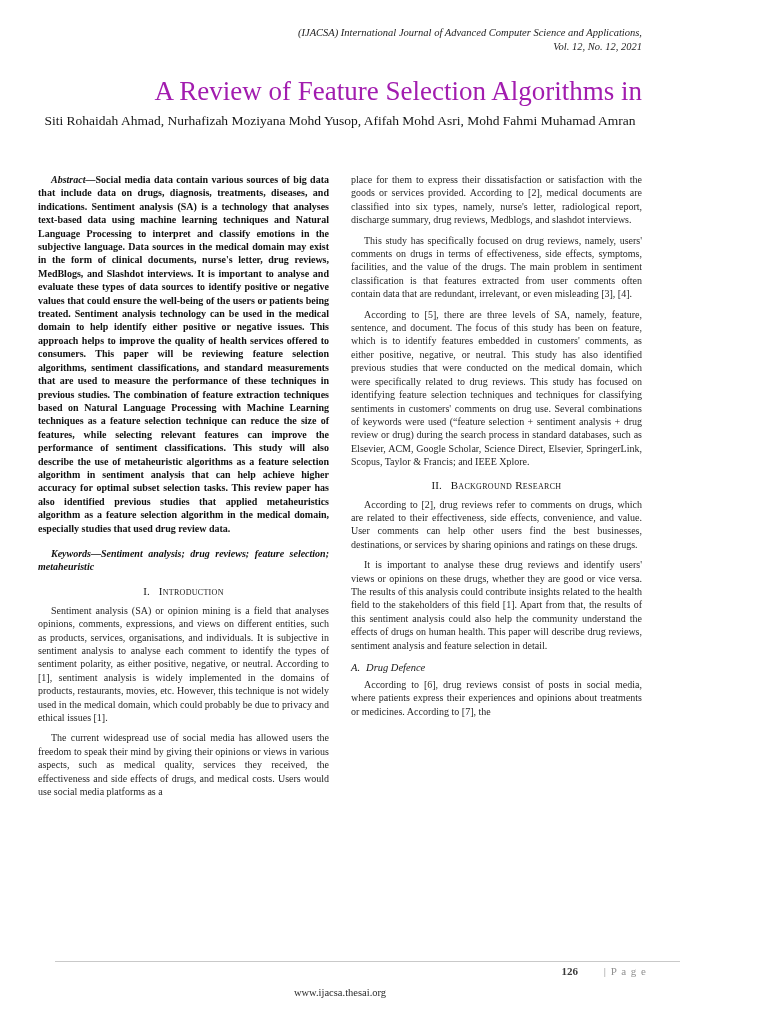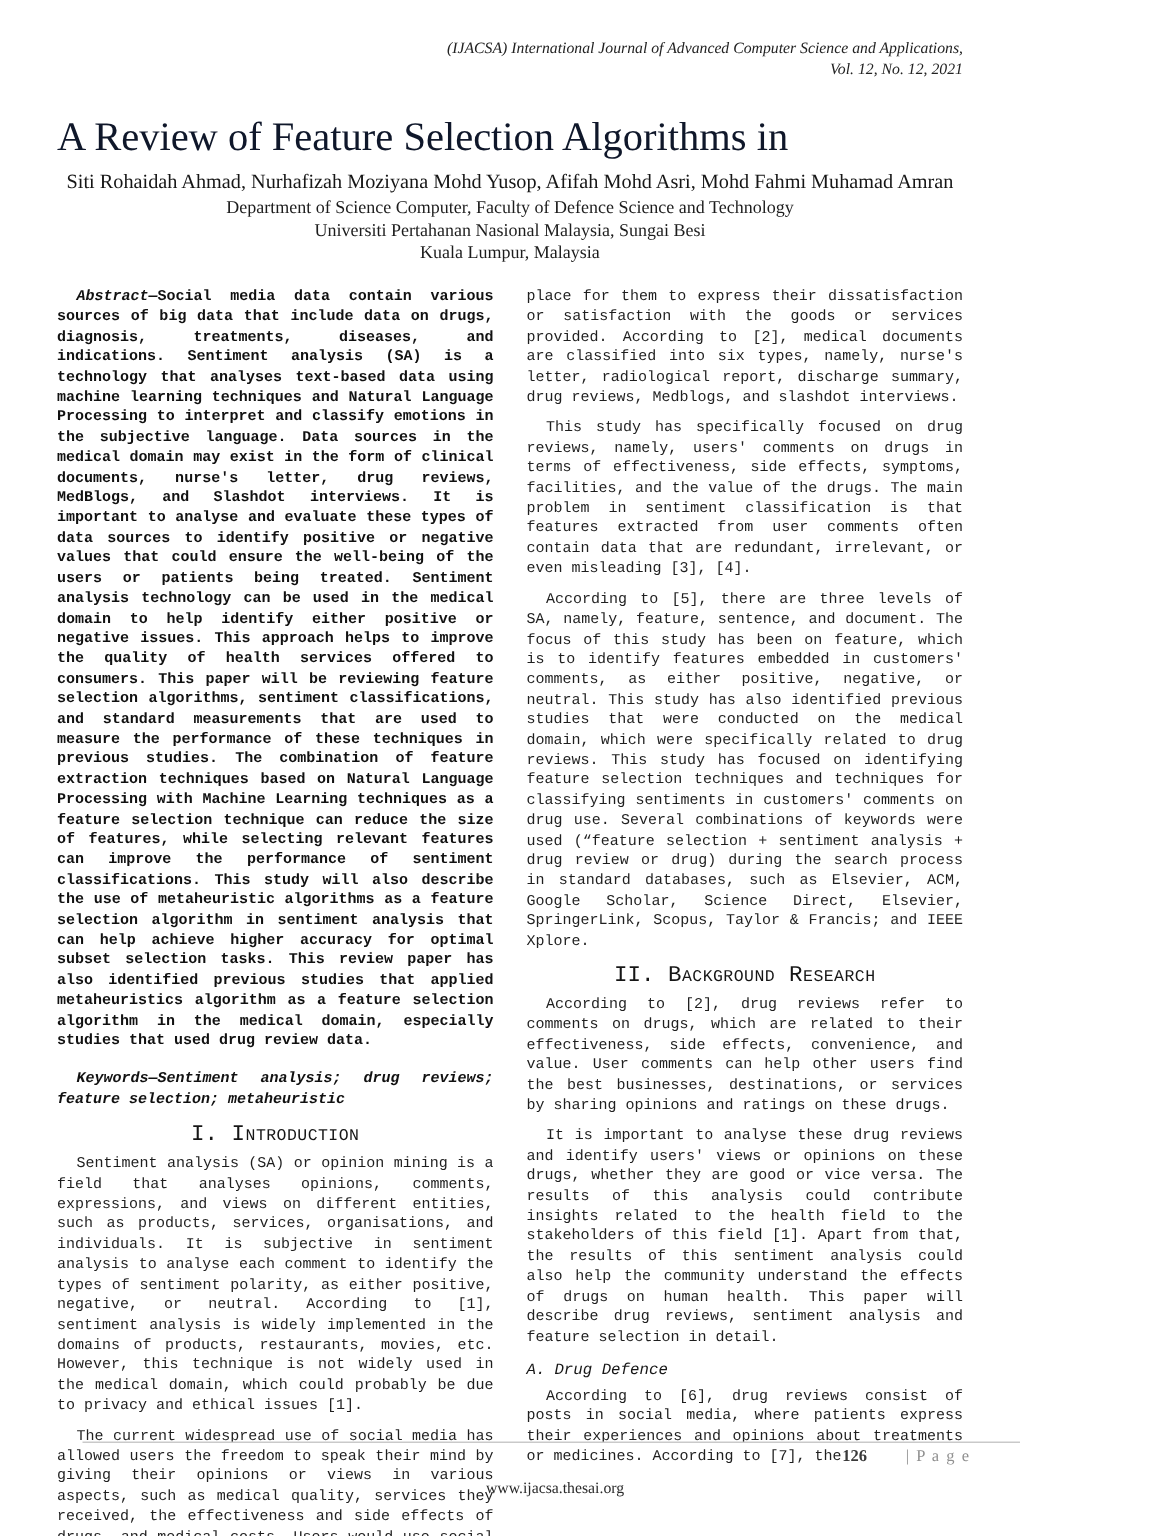--- a/index.html
+++ b/index.html
@@ -23,46 +23,45 @@
     text-align: right;
     font-style: italic;
     font-size: 10.5px;
     line-height: 13.5px;
     color: #222222;
   }
   
   .title {
     margin: 22px 0 0 0;
     font-weight: normal;
-    text-align: left;
+    text-align: right;
     font-size: 27px;
     line-height: 33px;
-    color: #0f172a;
+    color: #a21caf;
   }
   .title .tline { display: block; }
   .authors {
     margin-top: 4px;
     text-align: center;
     font-size: 13.5px;
     line-height: 17px;
     color: #161616;
   }
   .affil {
     margin-top: 2px;
     text-align: center;
     font-size: 12px;
     line-height: 15px;
     color: #1c1c1c;
   }
   
   .columns {
     display: flex;
     gap: 22px;
-    margin-top: 16px;
-    font-family: Liberation Mono, monospace;
+    margin-top: 44px;
   }
   .col {
     flex: 1 1 0;
     min-width: 0;
   }
   .para {
     margin: 0 0 7px 0;
     font-size: 10px;
     line-height: 13.4px;
     text-align: justify;
@@ -87,21 +86,21 @@
     text-align: justify;
     text-indent: 13px;
     font-weight: bold;
     font-style: italic;
     color: #111111;
   }
   .sec {
     margin: 9px 0 6px 0;
     text-align: center;
     font-weight: normal;
-    font-size: 15px;
+    font-size: 11px;
     line-height: 14px;
     color: #161616;
   }
   .sec-num { margin-right: 9px; }
   .sec-title { font-variant: small-caps; letter-spacing: 0.3px; }
   .subsec {
     margin: 9px 0 4px 0;
     font-weight: normal;
     font-style: italic;
     font-size: 10.5px;
@@ -128,43 +127,37 @@
   .pn-num { color: #3a3a3a; font-weight: bold; text-align: right; }
   .pn-word { color: #909090; letter-spacing: 1px; margin-left: 23px; }
   .footer-url {
     position: absolute;
     left: 0;
     top: 987px;
     width: 100%;
     text-align: center;
     font-size: 10.5px;
     color: #2a2a2a;
-    margin-left: 30px;
   }
 </style>
 </head>
 <body>
 
 <div class="page">
 
   <header class="journal-header">
     <div>(IJACSA) International Journal of Advanced Computer Science and Applications,</div>
     <div>Vol. 12, No. 12, 2021</div>
   </header>
 
   <h1 class="title">
     <span class="tline">A Review of Feature Selection Algorithms in</span>
   </h1>
 
   <div class="authors">Siti Rohaidah Ahmad, Nurhafizah Moziyana Mohd Yusop, Afifah Mohd Asri, Mohd Fahmi Muhamad Amran</div>
-  <div class="affil">
-    <div>Department of Science Computer, Faculty of Defence Science and Technology</div>
-    <div>Universiti Pertahanan Nasional Malaysia, Sungai Besi</div>
-    <div>Kuala Lumpur, Malaysia</div>
-  </div>
 
   <div class="columns">
 
     <div class="col">
       <p class="abstract"><span class="ab-label">Abstract—</span><span>Social media data contain various sources of big data that include data on drugs, diagnosis, treatments, diseases, and indications. Sentiment analysis (SA) is a technology that analyses text-based data using machine learning techniques and Natural Language Processing to interpret and classify emotions in the subjective language. Data sources in the medical domain may exist in the form of clinical documents, nurse's letter, drug reviews, MedBlogs, and Slashdot interviews. It is important to analyse and evaluate these types of data sources to identify positive or negative values that could ensure the well-being of the users or patients being treated. Sentiment analysis technology can be used in the medical domain to help identify either positive or negative issues. This approach helps to improve the quality of health services offered to consumers. This paper will be reviewing feature selection algorithms, sentiment classifications, and standard measurements that are used to measure the performance of these techniques in previous studies. The combination of feature extraction techniques based on Natural Language Processing with Machine Learning techniques as a feature selection technique can reduce the size of features, while selecting relevant features can improve the performance of sentiment classifications. This study will also describe the use of metaheuristic algorithms as a feature selection algorithm in sentiment analysis that can help achieve higher accuracy for optimal subset selection tasks. This review paper has also identified previous studies that applied metaheuristics algorithm as a feature selection algorithm in the medical domain, especially studies that used drug review data.</span></p>
 
       <p class="keywords"><span class="kw-label">Keywords—</span><span>Sentiment analysis; drug reviews; feature selection; metaheuristic</span></p>
 
       <h2 class="sec">
         <span class="sec-num">I.</span><span class="sec-title">Introduction</span>

